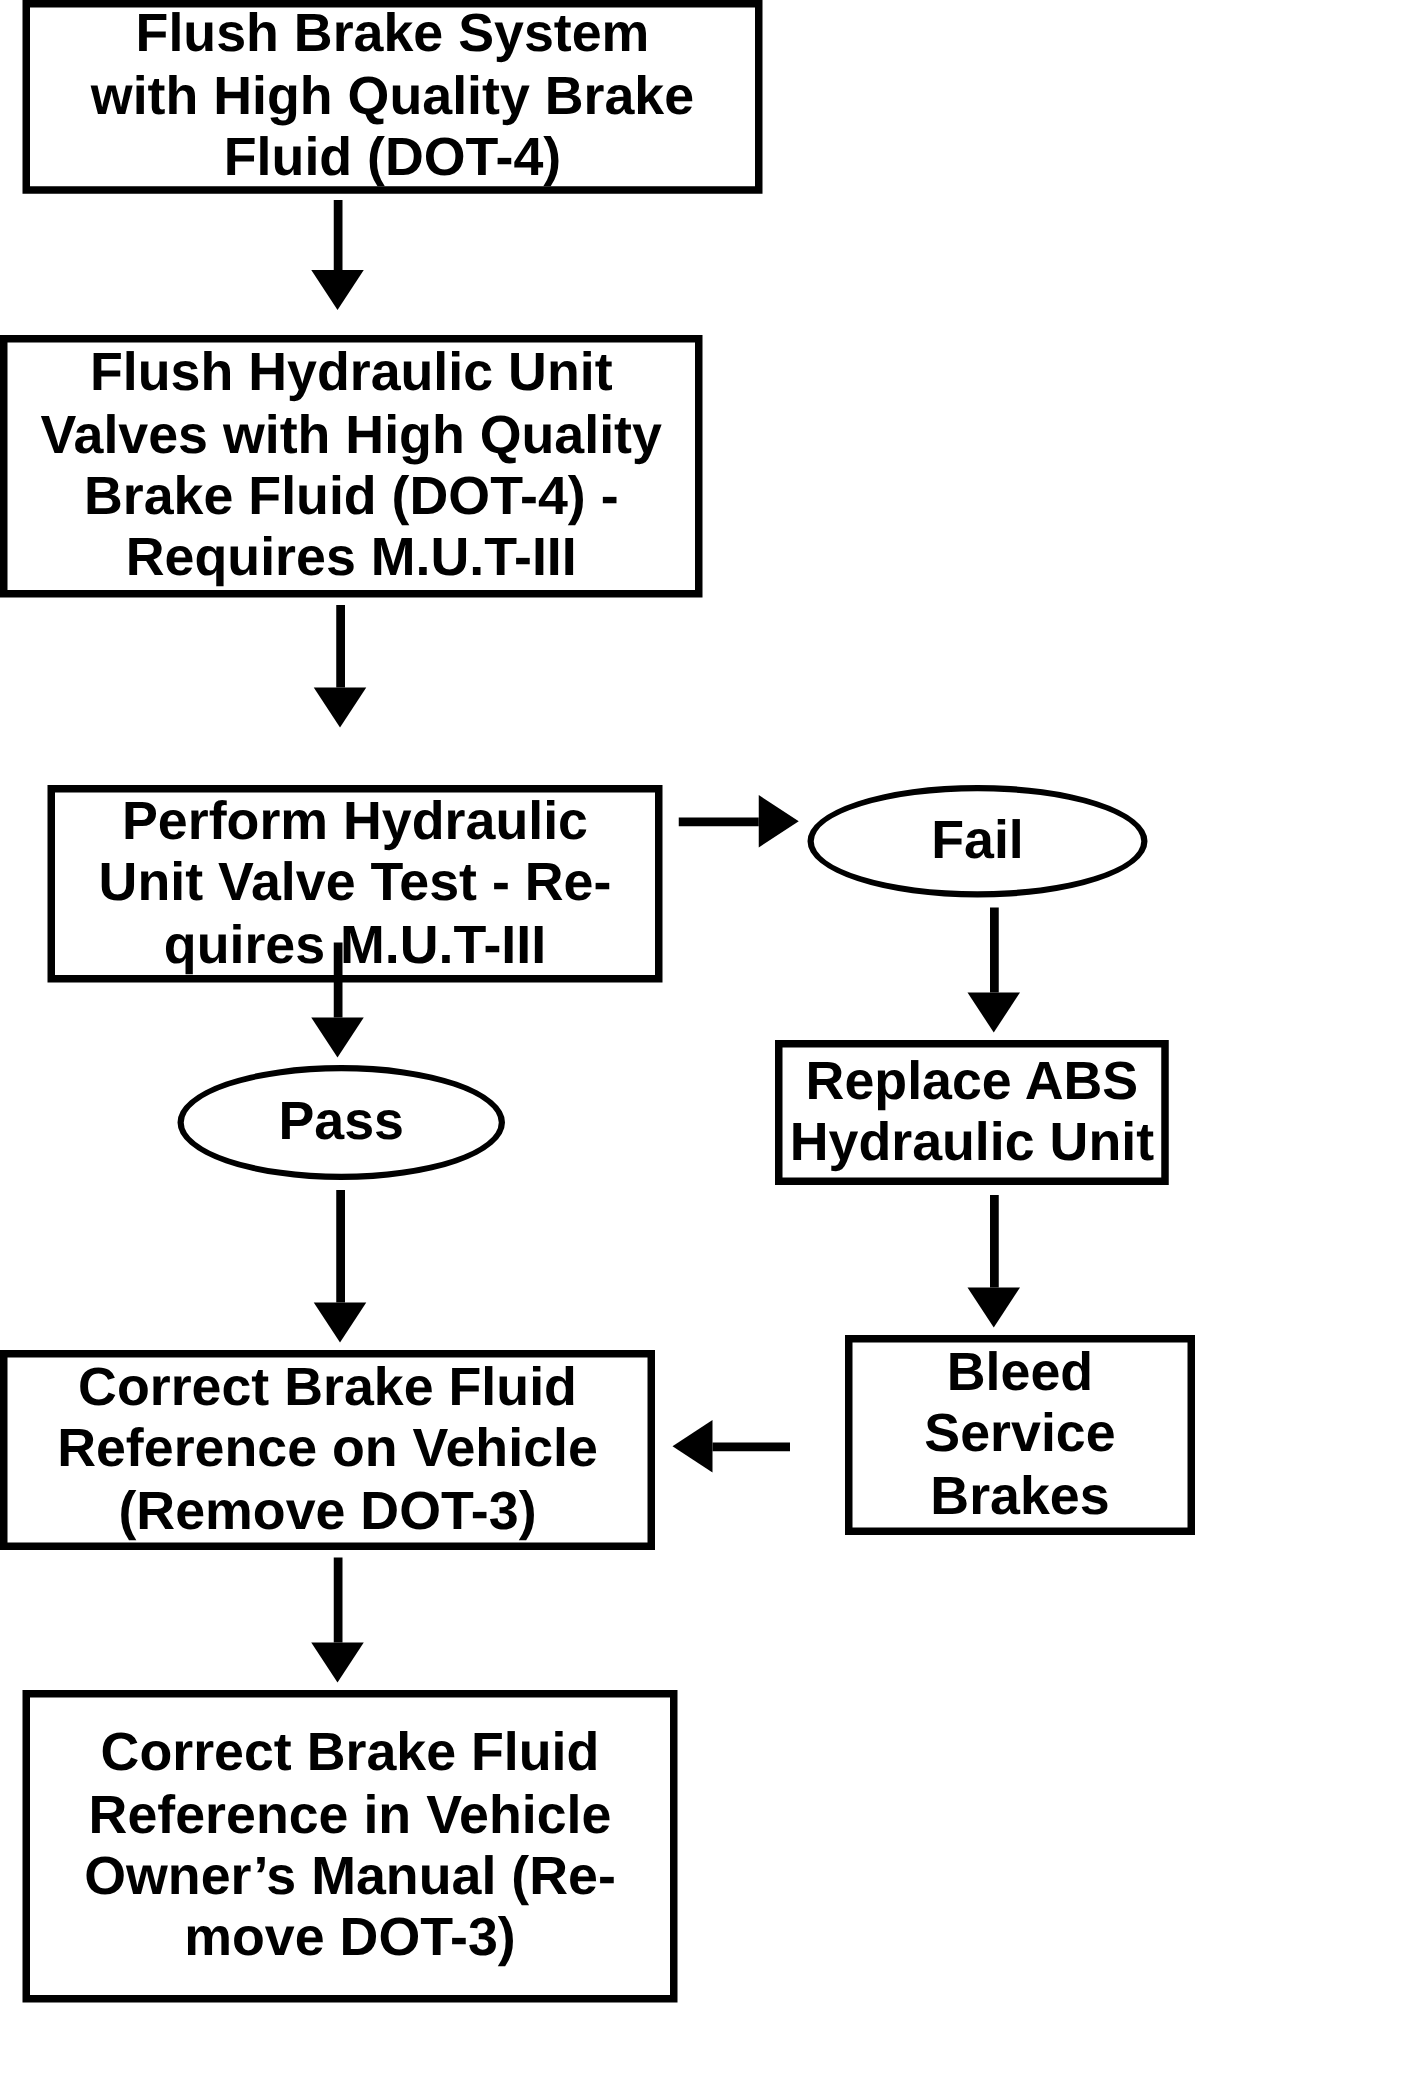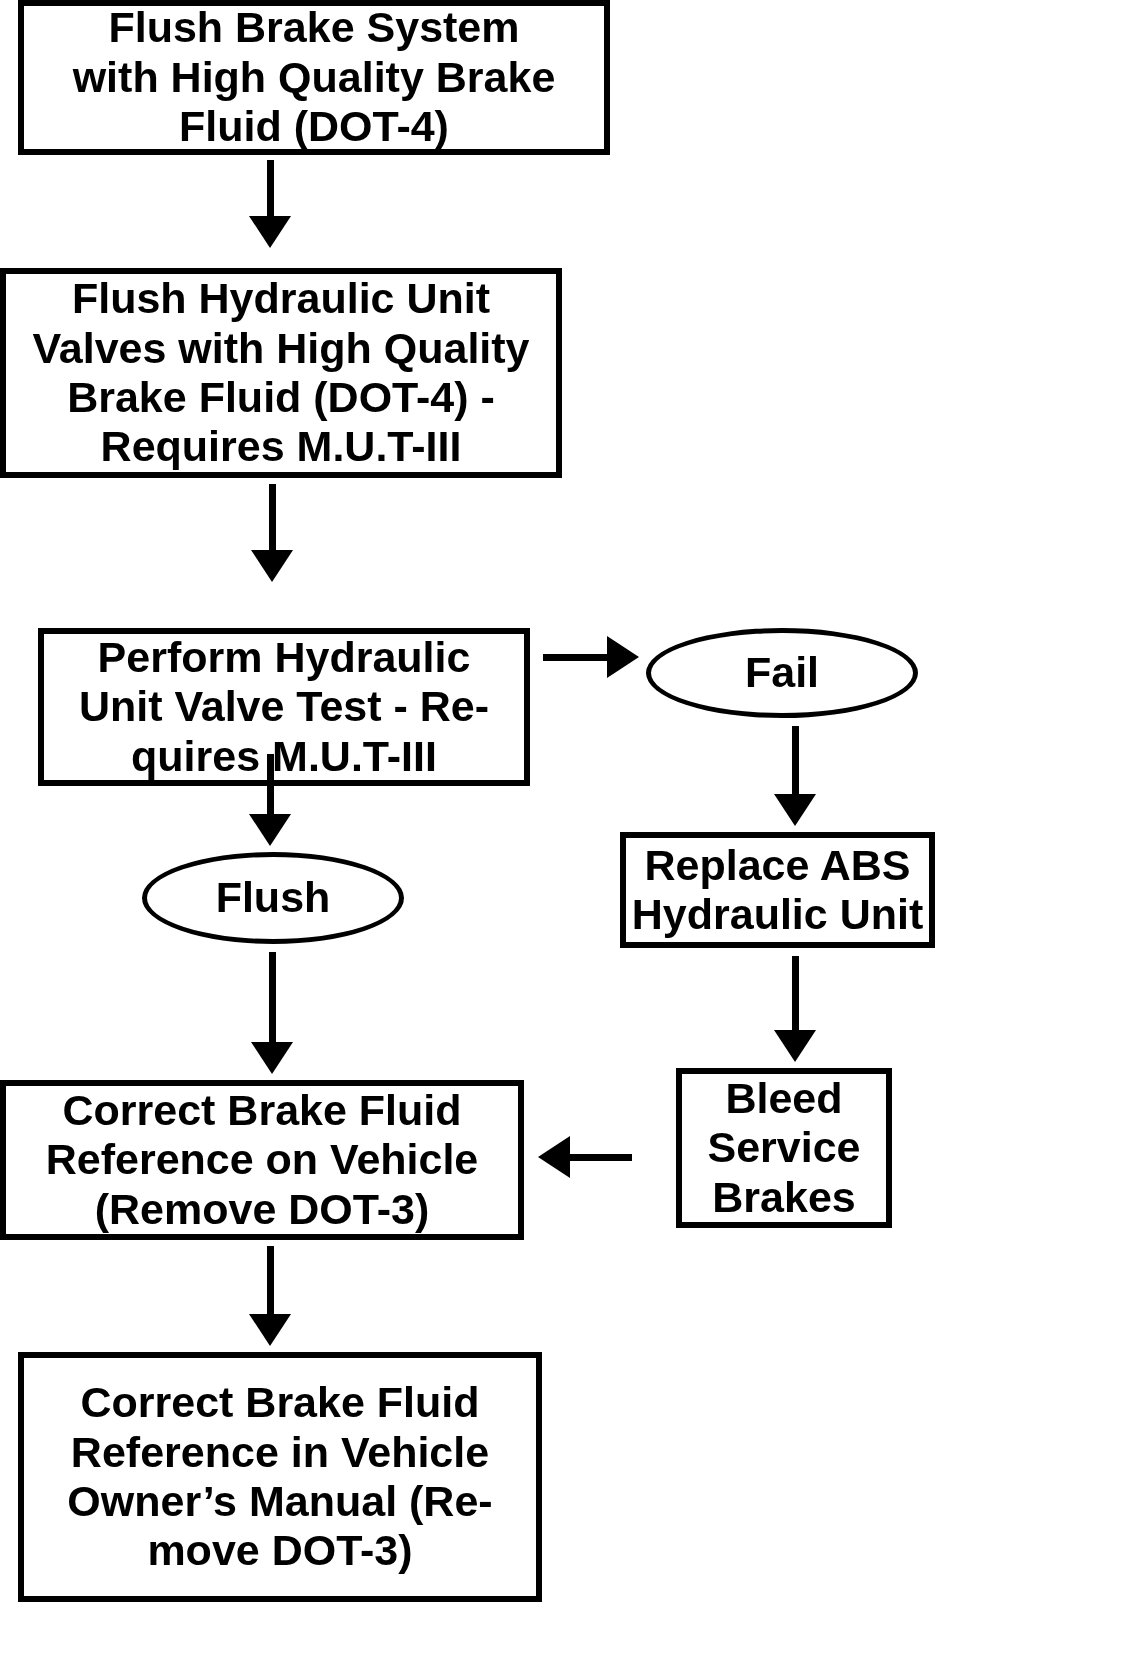--- a/index.html
+++ b/index.html
@@ -124,39 +124,39 @@
   <div class="node ellipse" style="left:646px; top:628px; width:272px; height:90px;">
     <div class="label">Fail</div>
   </div>
 
   <div class="arrow-down" style="left:248px; top:754px; height:92px;">
     <div class="shaft-v"></div>
     <div class="head-down"></div>
   </div>
 
   <div class="node ellipse" style="left:142px; top:852px; width:262px; height:92px;">
-    <div class="label">Flush</div>
+    <div class="label">Pass</div>
   </div>
 
   <div class="arrow-down" style="left:773px; top:726px; height:100px;">
     <div class="shaft-v"></div>
     <div class="head-down"></div>
   </div>
 
   <div class="node" style="left:620px; top:832px; width:315px; height:116px;">
     <div class="label">Replace ABS
 Hydraulic Unit</div>
   </div>
 
   <div class="arrow-down" style="left:773px; top:956px; height:106px;">
     <div class="shaft-v"></div>
     <div class="head-down"></div>
   </div>
 
-  <div class="node" style="left:676px; top:1068px; width:216px; height:160px;">
+  <div class="node" style="left:676px; top:1068px; width:280px; height:160px;">
     <div class="label">Bleed
 Service
 Brakes</div>
   </div>
 
   <div class="arrow-down" style="left:250px; top:952px; height:122px;">
     <div class="shaft-v"></div>
     <div class="head-down"></div>
   </div>
 

